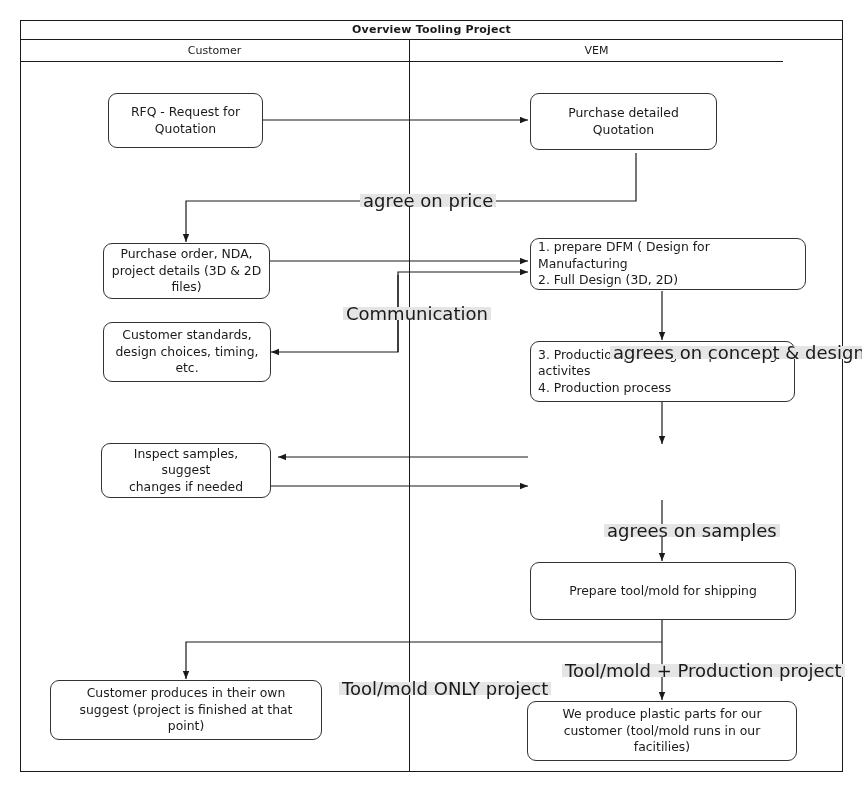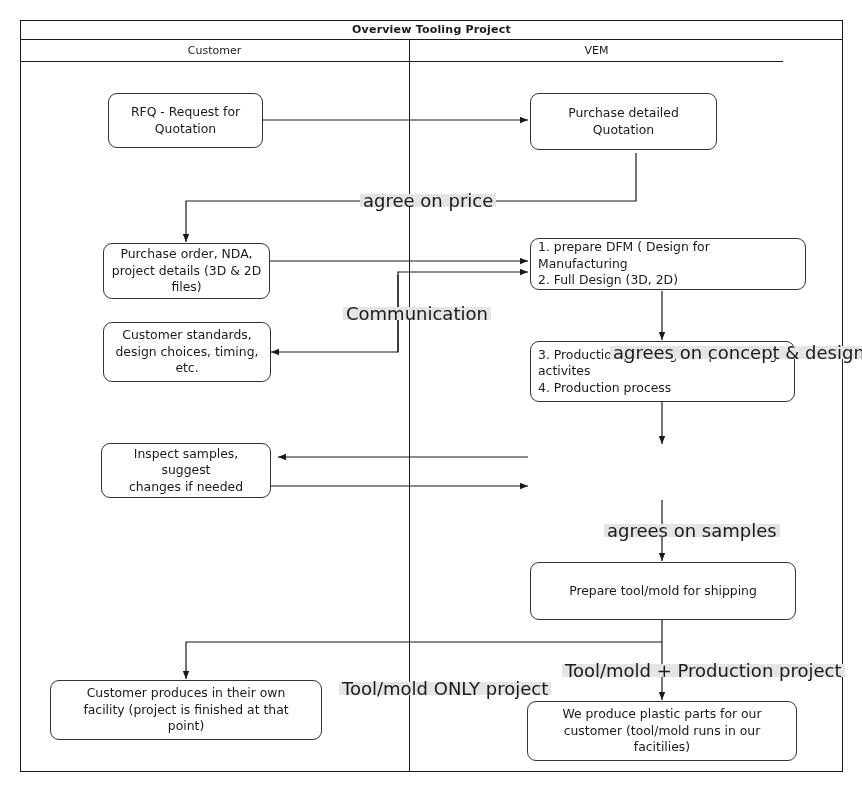--- a/index.html
+++ b/index.html
@@ -146,21 +146,21 @@
 changes if needed</span>
   </div>
 
 
   <div class="node center" style="left:530px;top:562px;width:266px;height:58px;">
     <span>Prepare tool/mold for shipping</span>
   </div>
 
   <div class="node center" style="left:50px;top:680px;width:272px;height:60px;">
     <span>Customer produces in their own
-facility (project is finished at that
+suggest (project is finished at that
 point)</span>
   </div>
 
   <div class="node center" style="left:527px;top:701px;width:270px;height:60px;">
     <span>We produce plastic parts for our
 customer (tool/mold runs in our
 facitilies)</span>
   </div>
 
   <div class="elabel" style="left:360px;top:194px;">

